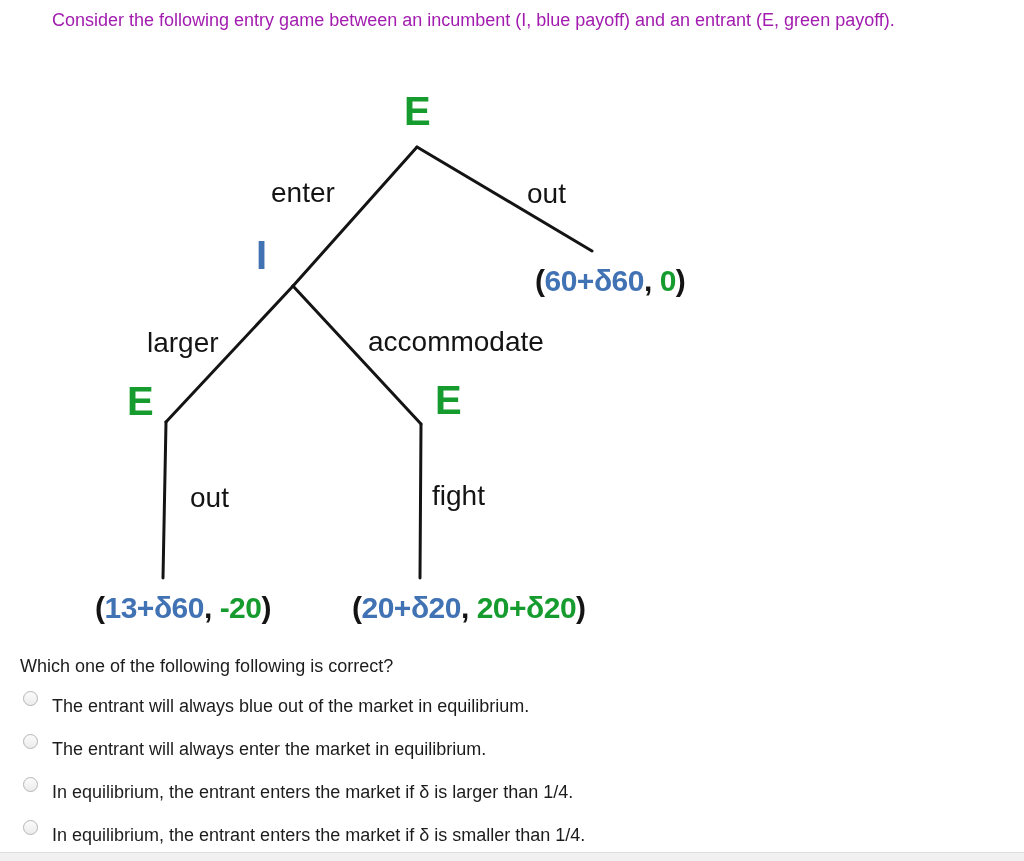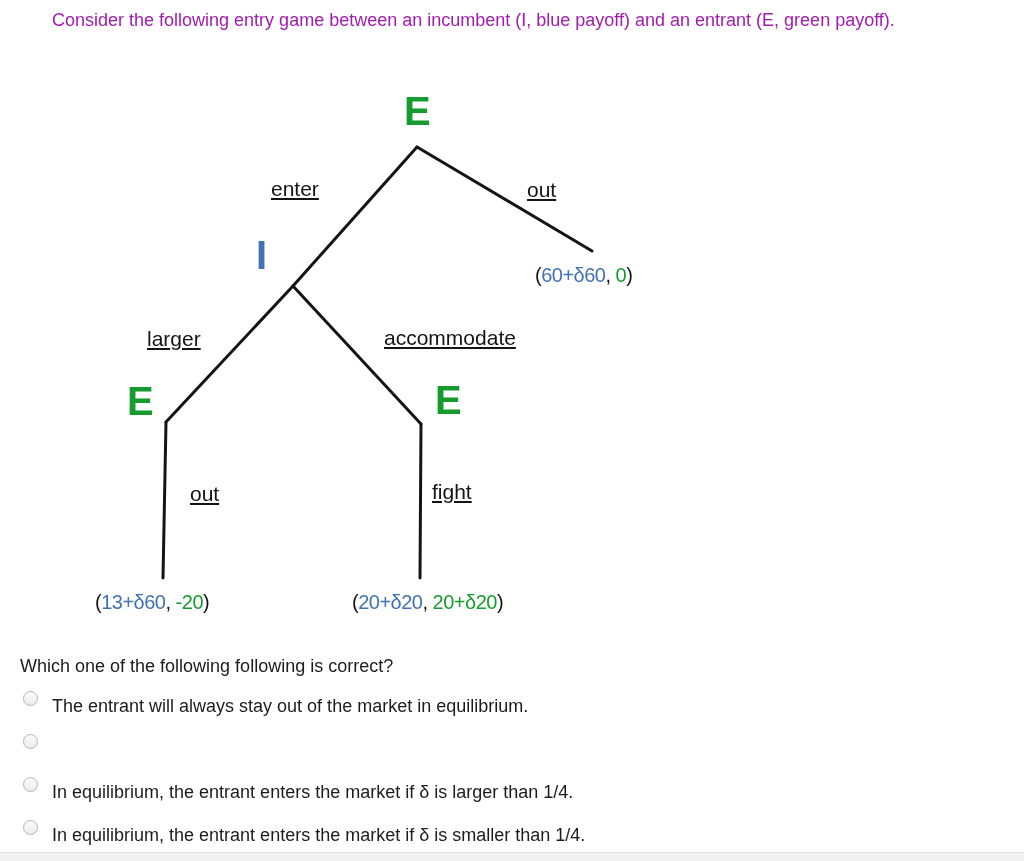--- a/index.html
+++ b/index.html
@@ -10,22 +10,22 @@
 
   .page-title { left: 20px; top: 9px; font-size: 18px; line-height: 22px; color: #a21caf; margin-left: 32px; }
 
   
   #tree-svg { position: absolute; left: 0; top: 0; width: 1024px; height: 650px; }
   #tree-svg line { stroke: var(--line, #141414); stroke-width: 3; stroke-linecap: round; }
 
   .node-label { font-size: 40px; font-weight: bold; line-height: 1; }
   .node-blue { color: var(--blue, #4173b4); }
   .node-green { color: var(--green, #169c2e); }
-  .edge-label { font-size: 21px; line-height: 1.15; color: #141414; text-decoration: underline; }
-  .payoff { font-size: 20px; font-weight: normal; line-height: 1.1; color: #141414; letter-spacing: -0.5px; }
+  .edge-label { font-size: 28px; line-height: 1.15; color: #141414; }
+  .payoff { font-size: 30px; font-weight: bold; line-height: 1.1; color: #141414; letter-spacing: -0.5px; }
   .payoff .blue { color: var(--blue, #4173b4); }
   .payoff .green { color: var(--green, #169c2e); }
 
   
   .question { left: 20px; top: 656px; font-size: 18px; color: #1c1c1c; }
   .option-row { position: absolute; left: 0; width: 1024px; height: 40px; }
   .radio {
     position: absolute; left: 23px; top: 6px;
     width: 15px; height: 15px; border-radius: 50%;
     border: 1px solid #b5b5b5;
@@ -54,38 +54,39 @@
 </svg>
 
 <div class="abs node-label node-green" style="left:404px; top:91px;">E</div>
 <div class="abs node-label node-blue" style="left:256px; top:235px;">I</div>
 <div class="abs node-label node-green" style="left:127px; top:381px;">E</div>
 <div class="abs node-label node-green" style="left:435px; top:380px;">E</div>
 
 <div class="abs edge-label" style="left:271px; top:177px;">enter</div>
 <div class="abs edge-label" style="left:527px; top:178px;">out</div>
 <div class="abs edge-label" style="left:147px; top:327px;">larger</div>
-<div class="abs edge-label" style="left:384px; top:326px;">accommodate</div>
+<div class="abs edge-label" style="left:368px; top:326px;">accommodate</div>
 <div class="abs edge-label" style="left:190px; top:482px;">out</div>
 <div class="abs edge-label" style="left:432px; top:480px;">fight</div>
 
 <div class="abs payoff" style="left:535px; top:264px;"><span>(</span><span class="blue">60+δ60</span><span>, </span><span class="green">0</span><span>)</span></div>
 
 <div class="abs payoff" style="left:95px; top:591px;"><span>(</span><span class="blue">13+δ60</span><span>, </span><span class="green">-20</span><span>)</span></div>
 
 <div class="abs payoff" style="left:352px; top:591px;"><span>(</span><span class="blue">20+δ20</span><span>, </span><span class="green">20+δ20</span><span>)</span></div>
 
 <div class="abs question">Which one of the following following is correct?</div>
 
 <div class="option-row" style="top:685px;">
   <span class="radio" role="radio" aria-checked="false"></span>
-  <span class="option-label">The entrant will always stay out of the market in equilibrium.</span>
+  <span class="option-label">The entrant will always blue out of the market in equilibrium.</span>
 </div>
 <div class="option-row" style="top:728px;">
   <span class="radio" role="radio" aria-checked="false"></span>
+  <span class="option-label">The entrant will always enter the market in equilibrium.</span>
 </div>
 <div class="option-row" style="top:771px;">
   <span class="radio" role="radio" aria-checked="false"></span>
   <span class="option-label">In equilibrium, the entrant enters the market if δ is larger than 1/4.</span>
 </div>
 <div class="option-row" style="top:814px;">
   <span class="radio" role="radio" aria-checked="false"></span>
   <span class="option-label">In equilibrium, the entrant enters the market if δ is smaller than 1/4.</span>
 </div>
 

